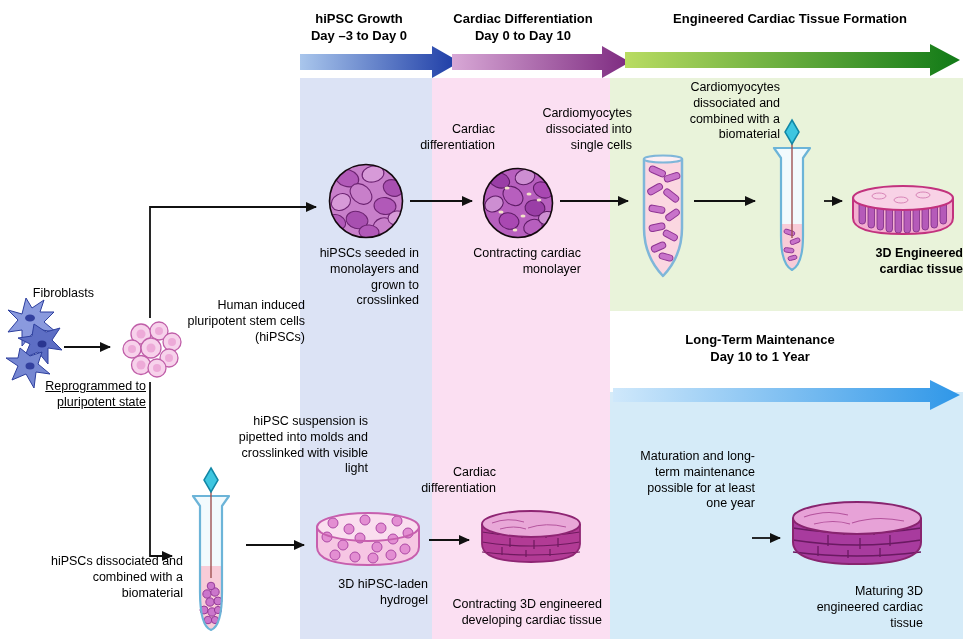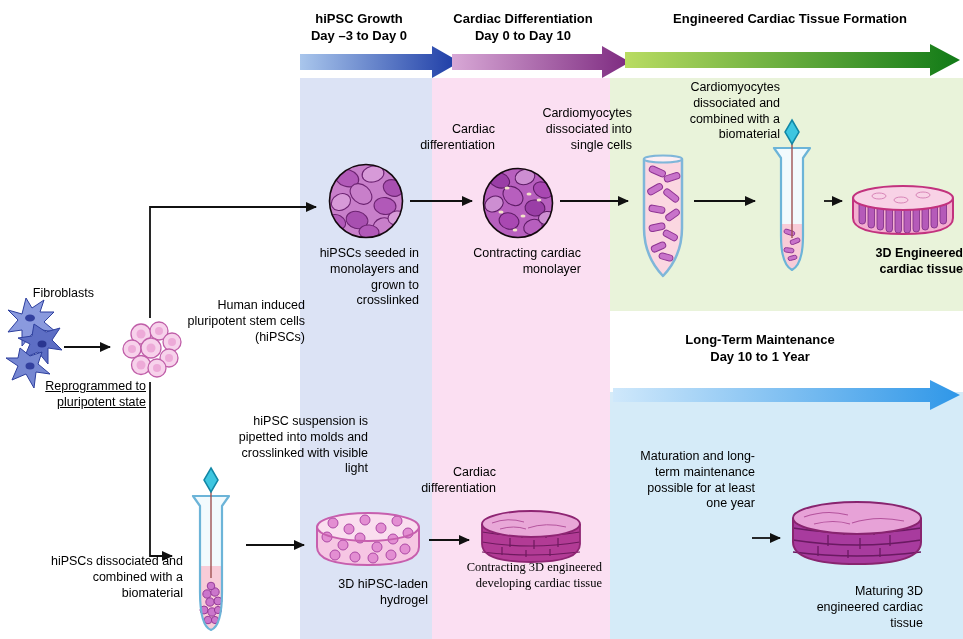--- a/index.html
+++ b/index.html
@@ -367,17 +367,17 @@
   <div class="lbl" style="left:307px;top:246px;width:112px;">hiPSCs seeded in monolayers and grown to crosslinked</div>
   <div class="lbl" style="left:403px;top:122px;width:92px;">Cardiac differentiation</div>
   <div class="lbl" style="left:455px;top:246px;width:126px;">Contracting cardiac monolayer</div>
   <div class="lbl" style="left:524px;top:106px;width:108px;">Cardiomyocytes dissociated into single cells</div>
   <div class="lbl" style="left:650px;top:80px;width:130px;">Cardiomyocytes dissociated and combined with a biomaterial</div>
   <div class="lbl" style="left:843px;top:246px;width:120px;font-weight:bold;">3D Engineered cardiac tissue</div>
   <div class="lbl" style="left:35px;top:554px;width:148px;">hiPSCs dissociated and combined with a biomaterial</div>
   <div class="lbl" style="left:208px;top:414px;width:140px;margin-left:20px;">hiPSC suspension is pipetted into molds and crosslinked with visible light</div>
   <div class="lbl" style="left:308px;top:577px;width:120px;">3D hiPSC-laden hydrogel</div>
   <div class="lbl" style="left:404px;top:465px;width:92px;">Cardiac differentiation</div>
-  <div class="lbl" style="left:452px;top:560px;width:150px;font-family:Liberation Serif, serif;">Contracting 3D engineered developing cardiac tissue</div>
+  <div class="lbl" style="left:452px;top:597px;width:150px;">Contracting 3D engineered developing cardiac tissue</div>
   <div class="lbl" style="left:630px;top:449px;width:125px;">Maturation and long-term maintenance possible for at least one year</div>
   <div class="lbl" style="left:793px;top:584px;width:130px;">Maturing 3D engineered cardiac tissue</div>
 
 </div>
 
 </body></html>

